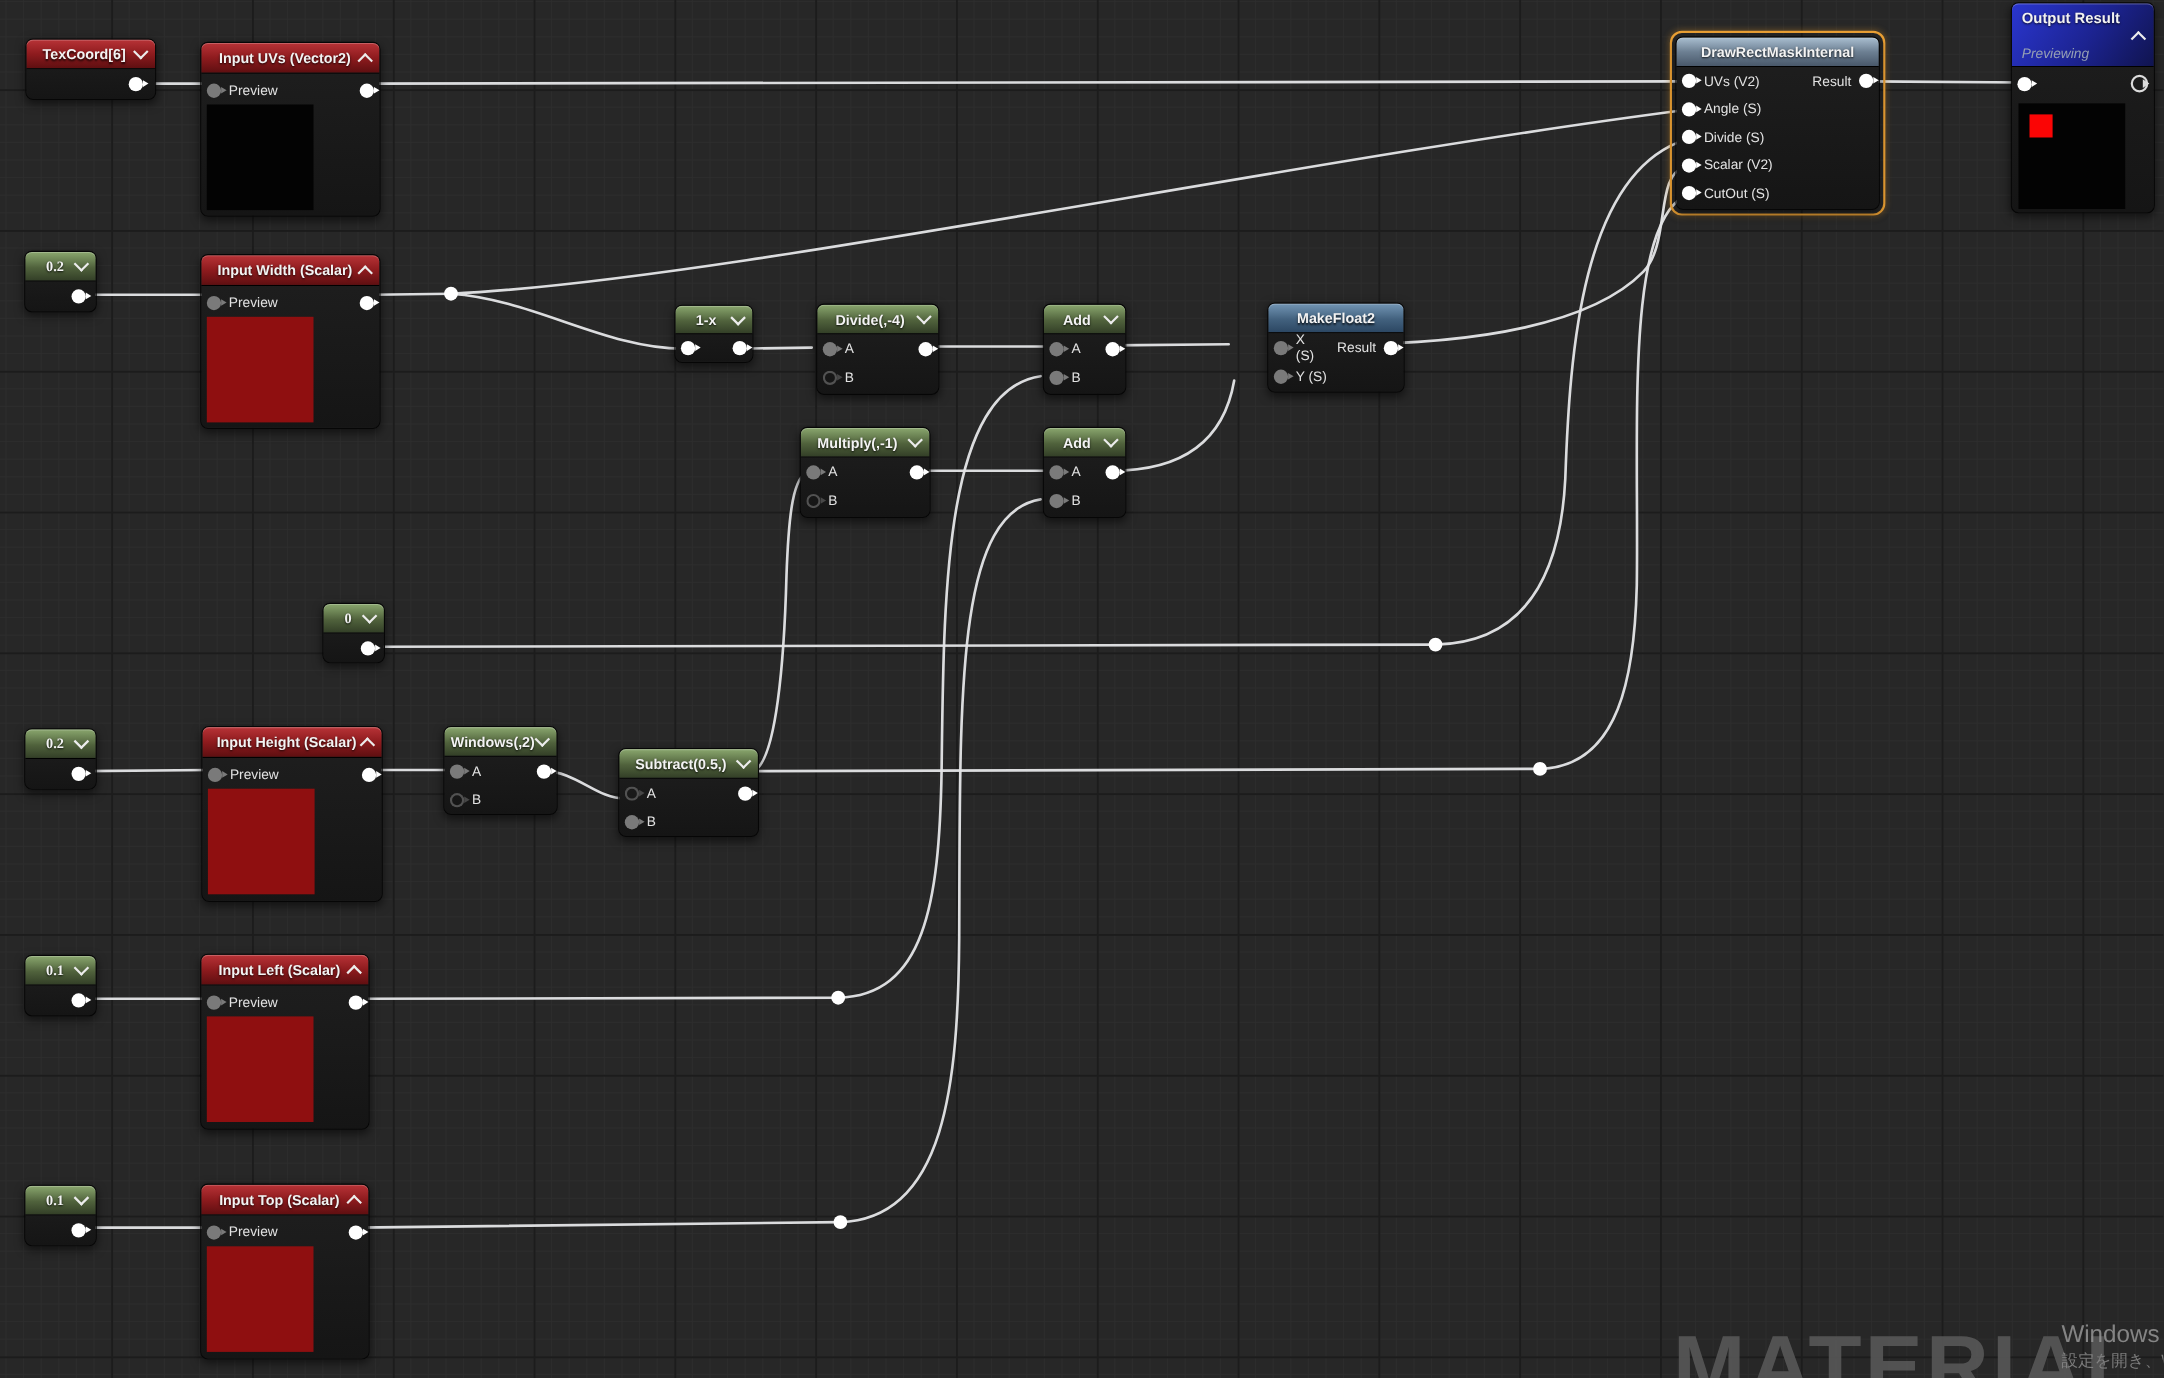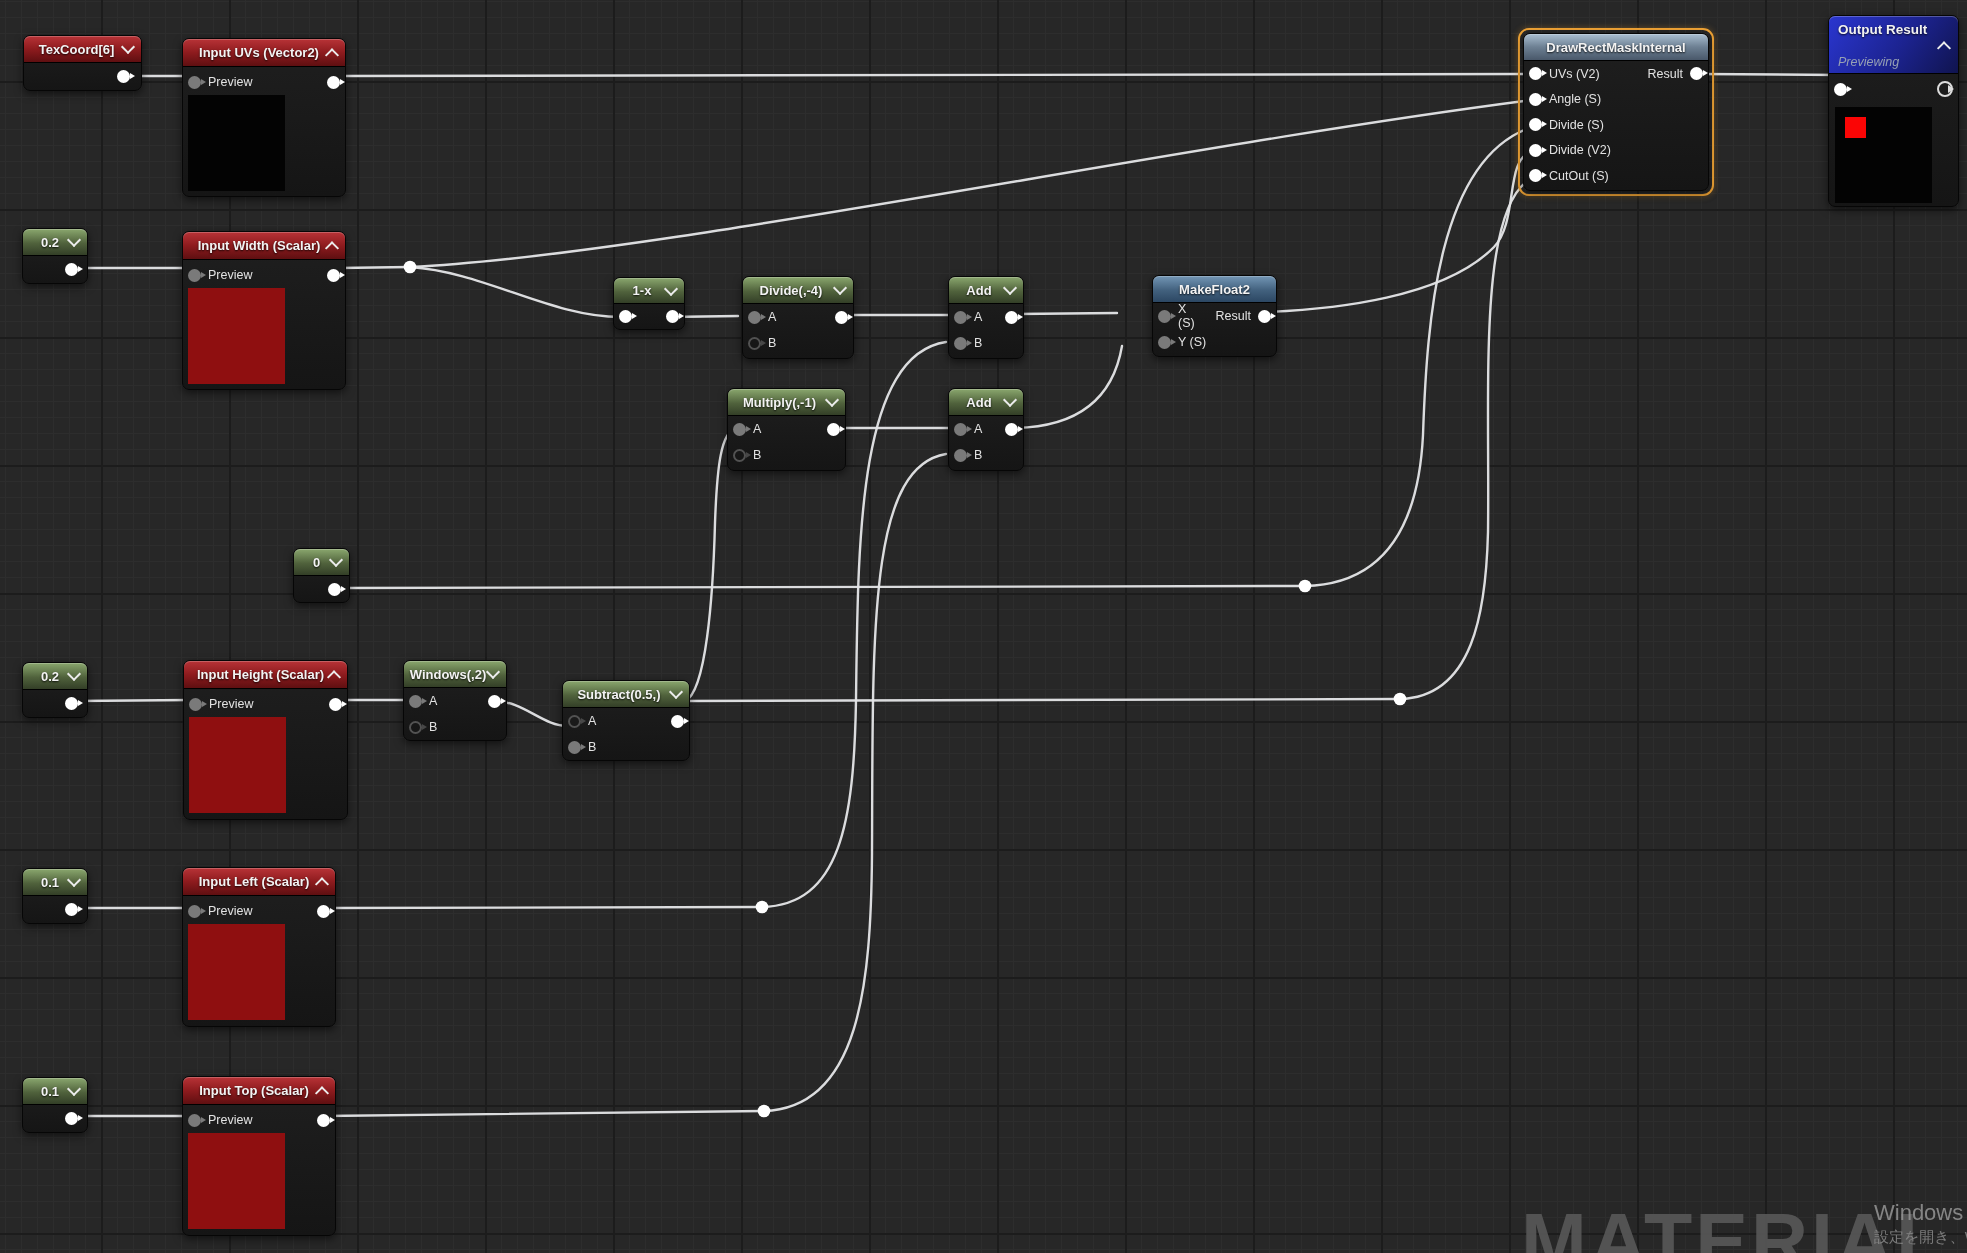--- a/index.html
+++ b/index.html
@@ -37,21 +37,21 @@
   .row.end{justify-content:flex-end;}
   .sp{flex:1;}
   .pin{width:13px;height:13px;border-radius:50%;background:#fff;position:relative;flex:none;}
   .pin::after{content:"";position:absolute;left:13px;top:3.1px;
     border-left:5px solid #fff;border-top:3.4px solid transparent;border-bottom:3.4px solid transparent;}
   .pin.gray{background:#7a7a7a;}.pin.gray::after{border-left-color:#7a7a7a;}
   .pin.hollow{background:transparent;box-shadow:inset 0 0 0 2px #525252;}
   .pin.hollow::after{border-left-color:#474747;}
   .preview-box{position:absolute;left:5px;top:56px;width:97px;height:96px;background:#030303;}
   .preview-box.red{background:#8f0f10;}
-  .const{width:64px;}
+  .const{width:64px;font-family:Liberation Serif, serif;}
   .const .hdr{padding-right:10px;}
   .dr-row{height:25.5px;}
   .sel{position:absolute;left:1518px;top:28px;border:2.5px solid #efa335;border-radius:11px;
     padding:3px;z-index:3;box-shadow:0 0 6px rgba(239,163,53,.35);}
   .sel .node{position:relative;width:184px;height:156px;}
   #output-node .hdr-output{height:57px;border-radius:6px 6px 0 0;position:relative;
     background:linear-gradient(125deg,#2a36d0 0%,#1c2390 55%,#10144f 100%);
     border-bottom:1px solid #000;box-shadow:inset 0 1px 0 rgba(255,255,255,.25);}
   .or-title{padding:6px 9px 0;font-weight:bold;font-size:13.5px;color:#f2f2f2;
     text-shadow:0 1px 2px rgba(0,0,0,.8);}
@@ -383,30 +383,30 @@
       <div class="row dr-row">
         <span class="pin"></span>
         <span>Angle (S)</span>
       </div>
       <div class="row dr-row">
         <span class="pin"></span>
         <span>Divide (S)</span>
       </div>
       <div class="row dr-row">
         <span class="pin"></span>
-        <span>Divide (V2)</span>
+        <span>Scalar (V2)</span>
       </div>
       <div class="row dr-row">
         <span class="pin"></span>
         <span>CutOut (S)</span>
       </div>
     </div>
   </div>
 
-  <div class="node" id="output-node" style="left:1828px;top:15px;width:129px;height:190px">
+  <div class="node" id="output-node" style="left:1828px;top:2px;width:129px;height:190px">
     <div class="hdr-output">
       <div class="or-title">Output Result</div>
       <span class="chev up" style="position:absolute;right:9px;top:30px"></span>
       <div class="or-sub">Previewing</div>
     </div>
     <div class="row" style="height:30px">
       <span class="pin"></span>
       <span class="sp"></span>
       <span class="cycle-icon"></span>
     </div>

